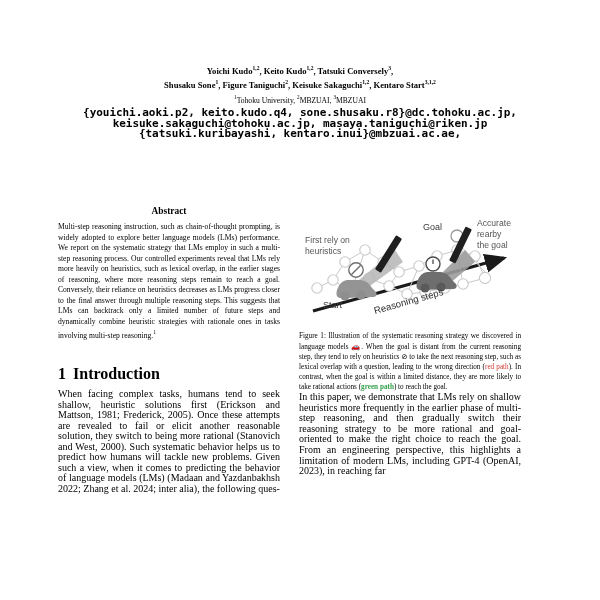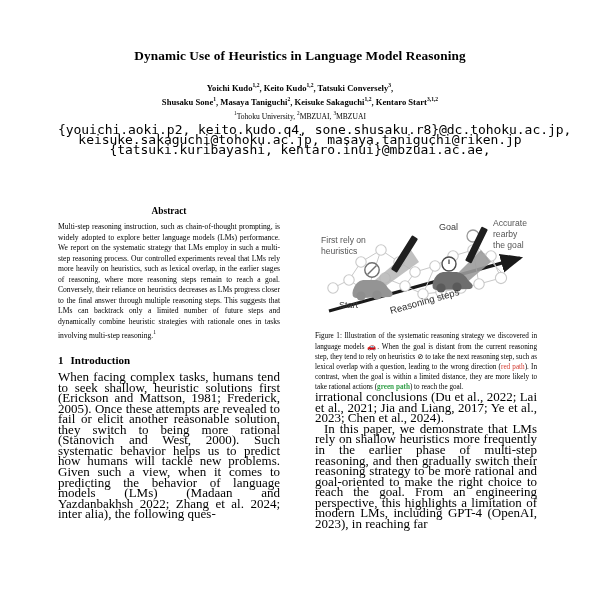--- a/index.html
+++ b/index.html
@@ -35,54 +35,55 @@
 
   .affil {
     font-size: 7.6px;
     line-height: 11px;
     margin-top: 0px;
   }
   .affil sup { font-size: 5.2px; vertical-align: super; }
 
   .emails {
     font-family: "DejaVu Sans Mono", monospace;
-    font-size: 13px;
+    font-size: 11px;
     line-height: 10.2px;
     margin-top: 3px;
     letter-spacing: -0.05px;
+    font-weight: bold;
   }
   .emails div { white-space: nowrap; }
 
   
   .cols {
     position: absolute;
     top: 206px; left: 0;
     width: 600px;
     padding: 0 58px;
     box-sizing: border-box;
     display: flex;
-    gap: 35px;
+    gap: 19px;
   }
   .col { width: 222px; }
 
   .sec-center {
     text-align: center;
     font-weight: bold;
     font-size: 9.4px;
     margin-bottom: 6px;
   }
   .sec-head {
     font-weight: bold;
-    font-size: 11px;
-    margin: 13px 0 6px 0;
+    font-size: 16px;
+    margin: 24px 0 6px 0;
   }
   .sec-head .num { margin-right: 7px; }
 
   p.body {
-    font-size: 13px;
+    font-size: 10px;
     line-height: 10.55px;
     text-align: justify;
     margin: 0;
     text-justify: inter-word;
     hyphens: none;
   }
   p.body + p.body { text-indent: 9px; }
   p.abs { font-size: 7.6px; line-height: 10.5px; }
   sup.fn { font-size: 5.4px; vertical-align: super; }
 
@@ -102,29 +103,28 @@
 
   .after-fig { margin-top: 11px; }
 </style>
 </head>
 <body>
 
 <div class="page">
 
   <div class="header">
     <div class="title">
-      <span class="line2">Dynamic Use of Heuristics in Language Model Reasoning</span>
     </div>
 
     <div class="authors">
       <div>
         <span>Yoichi Kudo</span><sup>1,2</sup><span>, Keito Kudo</span><sup>1,2</sup><span>, Tatsuki Conversely</span><sup>3</sup><span>,</span>
       </div>
       <div>
-        <span>Shusaku Sone</span><sup>1</sup><span>, Masaya Taniguchi</span><sup>2</sup><span>, Keisuke Sakaguchi</span><sup>1,2</sup><span>, Kentaro Start</span><sup>3,1,2</sup>
+        <span>Shusaku Sone</span><sup>1</sup><span>, Figure Taniguchi</span><sup>2</sup><span>, Keisuke Sakaguchi</span><sup>1,2</sup><span>, Kentaro Start</span><sup>3,1,2</sup>
       </div>
     </div>
 
     <div class="affil">
       <sup>1</sup><span>Tohoku University, </span><sup>2</sup><span>MBZUAI, </span><sup>3</sup><span>MBZUAI</span>
     </div>
 
     <div class="emails">
       <div>{youichi.aoki.p2, keito.kudo.q4, sone.shusaku.r8}@dc.tohoku.ac.jp,</div>
       <div>keisuke.sakaguchi@tohoku.ac.jp, masaya.taniguchi@riken.jp</div>
@@ -230,17 +230,16 @@
             <text x="178" y="20" font-family="Liberation Sans, sans-serif" font-size="8.6" fill="#555555">Accurate</text>
             <text x="178" y="31" font-family="Liberation Sans, sans-serif" font-size="8.6" fill="#555555">rearby</text>
             <text x="178" y="42" font-family="Liberation Sans, sans-serif" font-size="8.6" fill="#555555">the goal</text>
             <text font-family="Liberation Sans, sans-serif" font-size="9.6" fill="#2a2a2a" font-weight="normal" transform="translate(76,108) rotate(-15.6)">Reasoning steps</text>
           </svg>
         </div>
 
         <p class="caption"><span>Figure 1: Illustration of the systematic reasoning strategy we discovered in language models </span><span class="gly">🚗</span><span>. When the goal is distant from the current reasoning step, they tend to rely on heuristics </span><span class="gly">⊘</span><span> to take the next reasoning step, such as lexical overlap with a question, leading to the wrong direction (</span><span class="red">red path</span><span>). In contrast, when the goal is within a limited distance, they are more likely to take rational actions (</span><span class="green">green path</span><span>) to reach the goal.</span></p>
       </div>
 
-      <p class="body after-fig">irrational conclusions (Du et al., 2022; Lai et al., 2021; Jia and Liang, 2017; Ye et al., 2023; Chen et al., 2024).</p>
       <p class="body">In this paper, we demonstrate that LMs rely on shallow heuristics more frequently in the earlier phase of multi-step reasoning, and then gradually switch their reasoning strategy to be more rational and goal-oriented to make the right choice to reach the goal. From an engineering perspective, this highlights a limitation of modern LMs, including GPT-4 (OpenAI, 2023), in reaching far</p>
     </div>
   </div>
 </div>
 
 </body></html>

